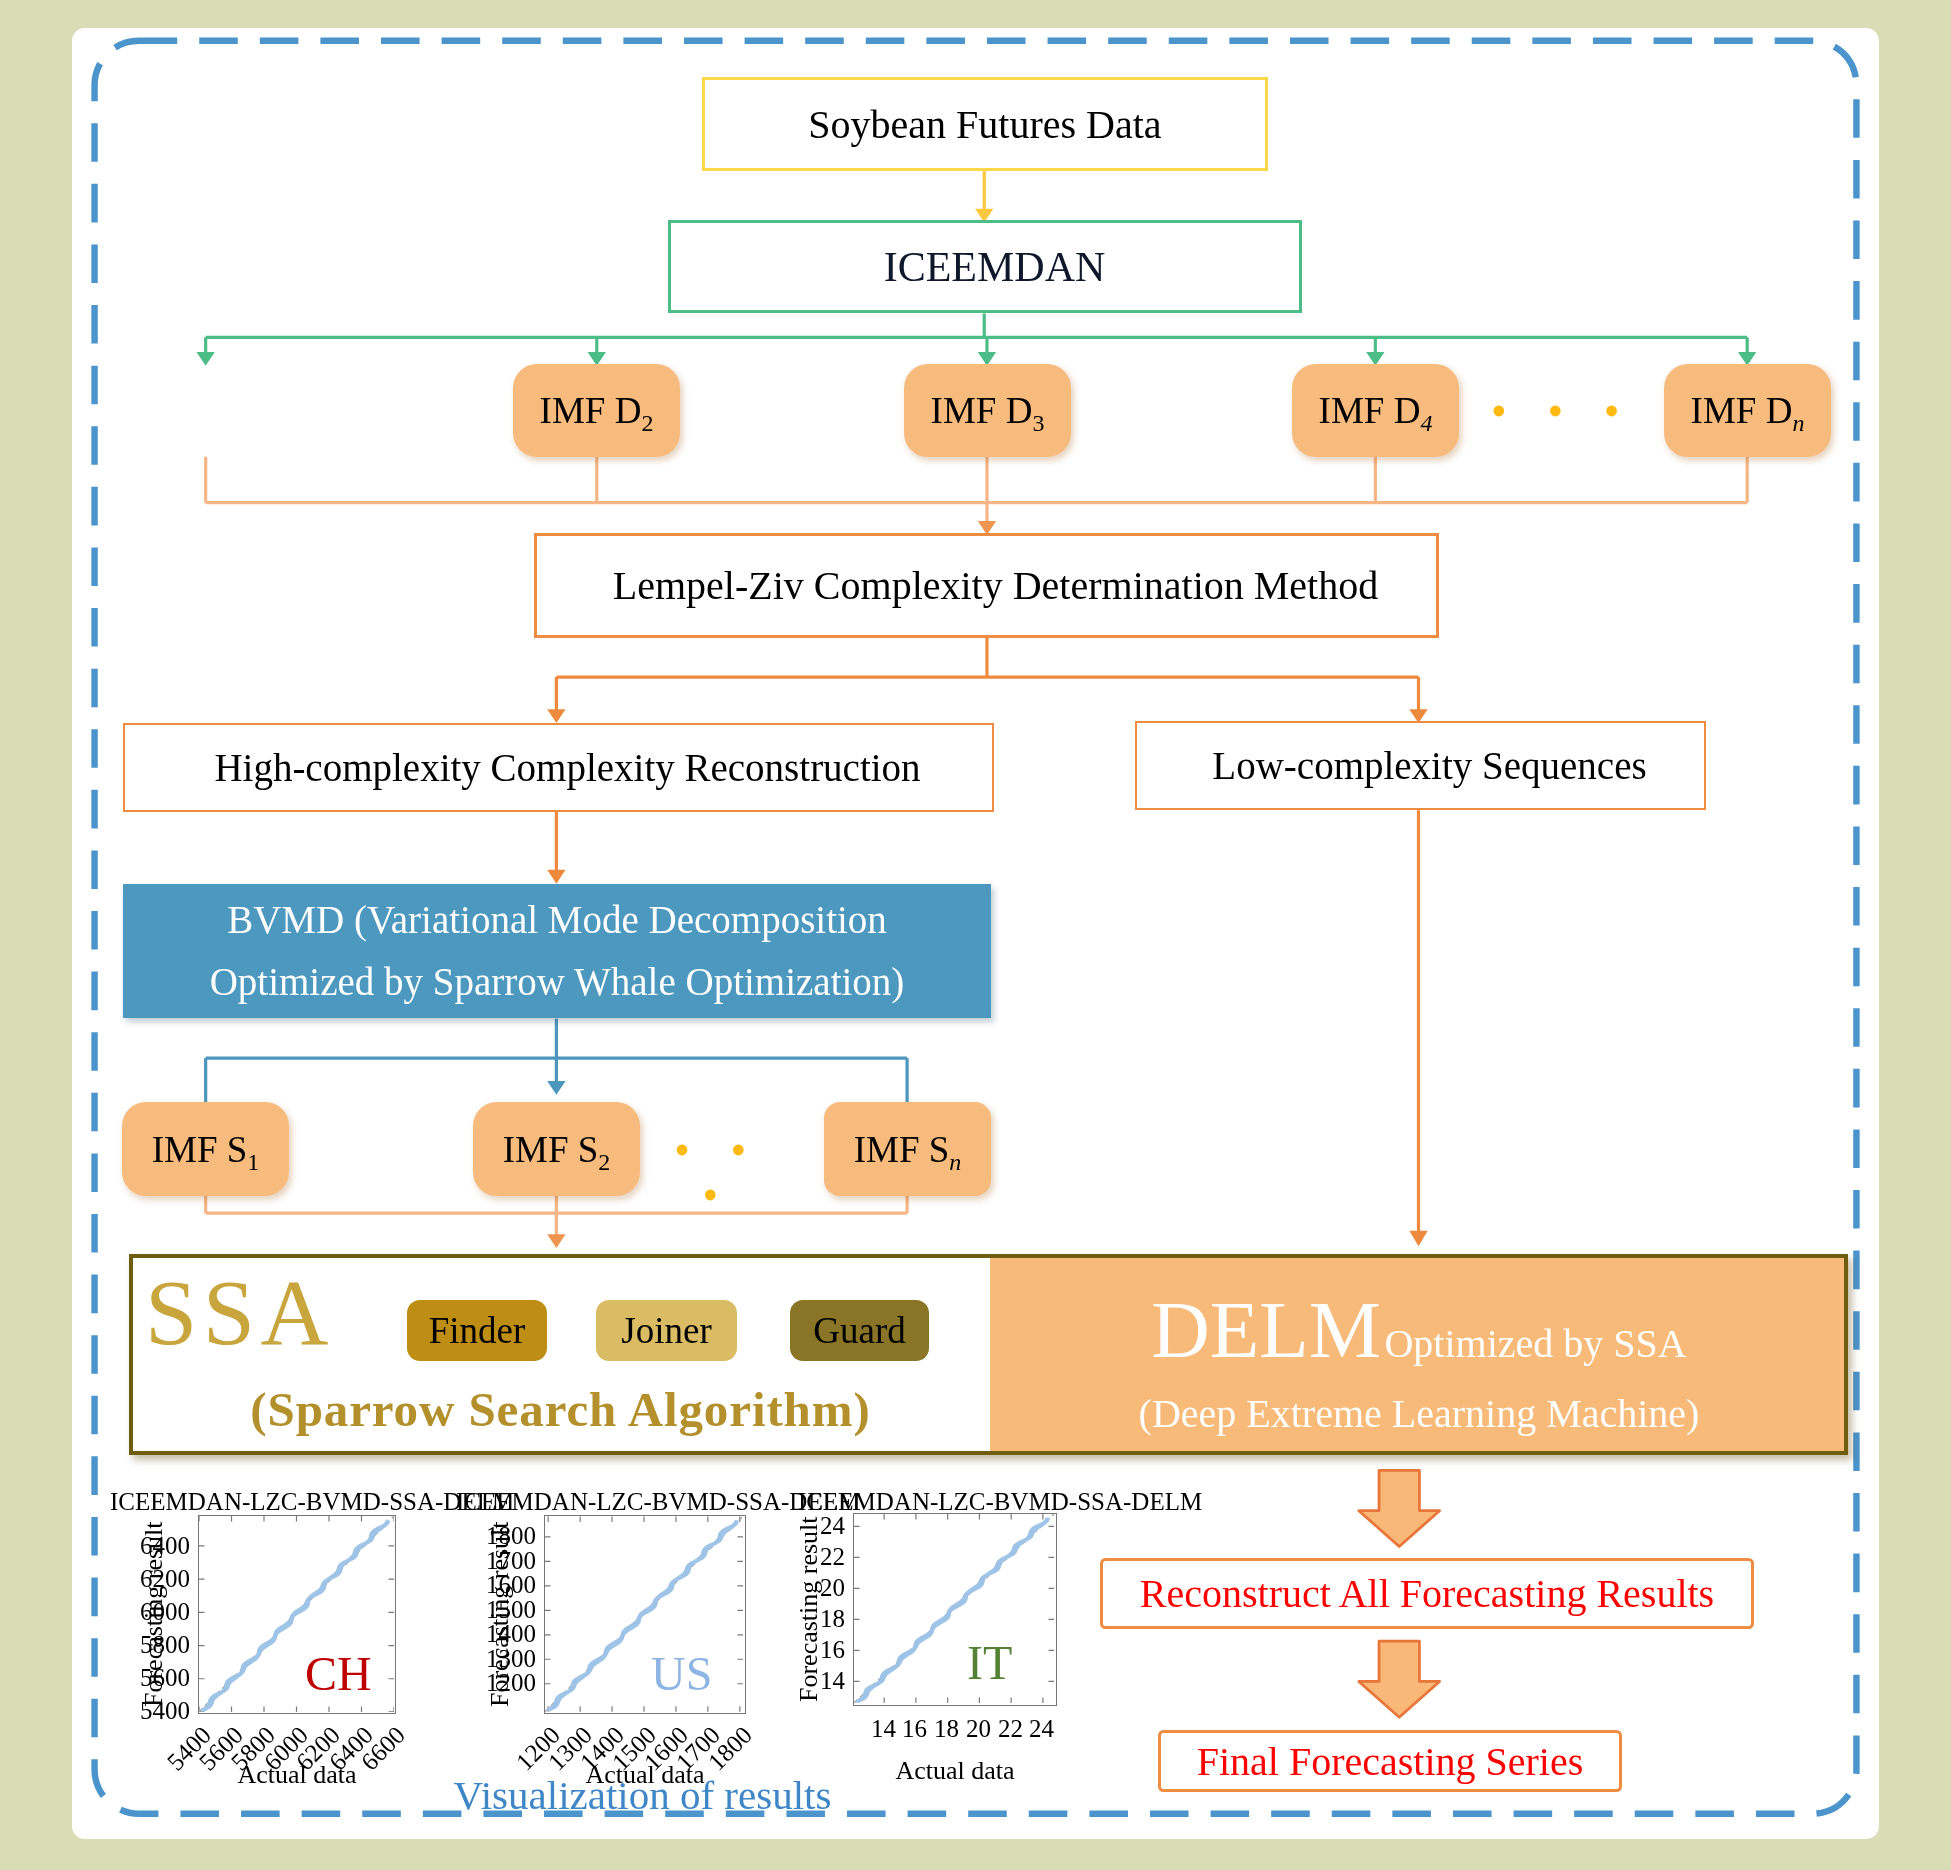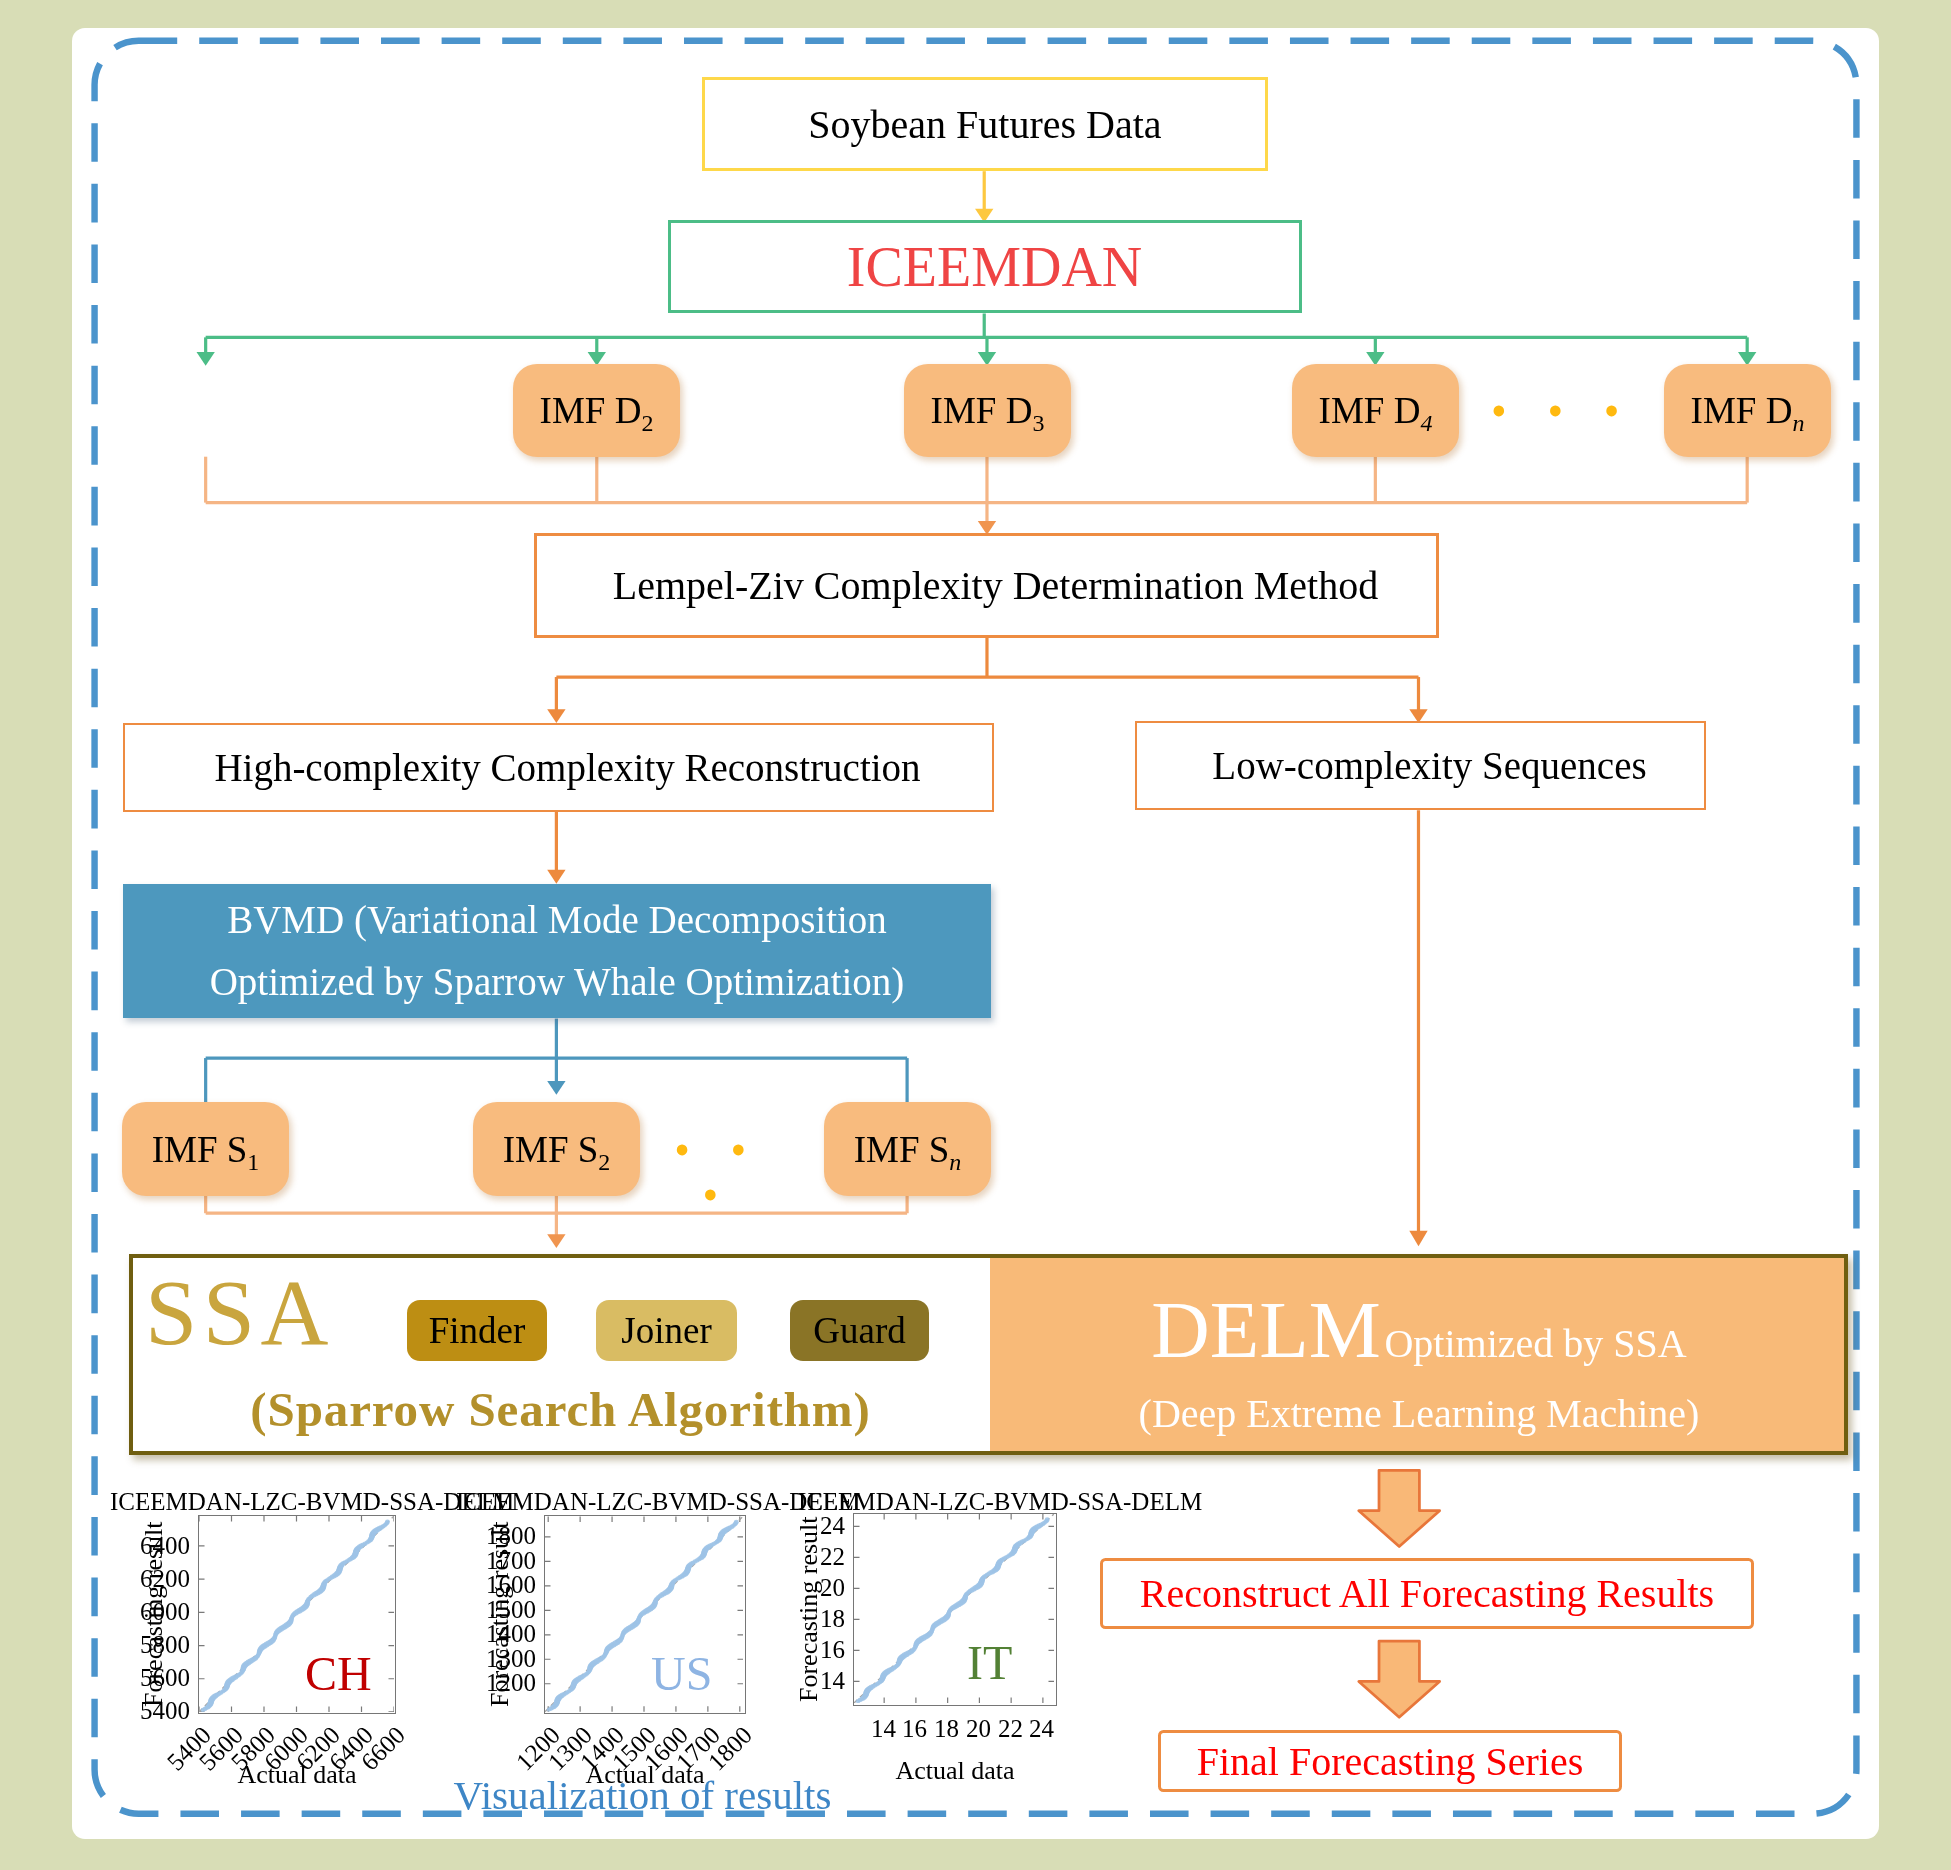--- a/index.html
+++ b/index.html
@@ -3,21 +3,21 @@
 <meta charset="utf-8">
 <style>
   html,body{margin:0;padding:0;background:#d8ddb6;}
   #canvas{position:relative;width:1951px;height:1871px;background:#d8ddb6;overflow:hidden;
           font-family:"Liberation Serif","DejaVu Serif",serif;}
   #panel{position:absolute;left:72px;top:27.5px;width:1807px;height:1811px;background:#ffffff;border-radius:13px;}
   #overlay{position:absolute;left:0;top:0;width:1951px;height:1871px;z-index:1;}
   .box{position:absolute;z-index:2;display:flex;align-items:center;justify-content:center;
        text-align:center;box-sizing:border-box;background:#fff;color:#000;}
   .ybox{border:3.7px solid #fed84a;font-size:40px;}
-  .gbox{border:3.7px solid #4cbd87;font-size:56px;color:#ef4444;padding-left:19px;}
+  .gbox{border:3.7px solid #4cbd87;font-size:42px;color:#0f172a;padding-left:19px;}
   .obox{border:3.7px solid #ee8c41;padding-left:18px;}
   .imf{background:#f8bb7e;border-radius:24px;font-size:37px;box-shadow:2.8px 3.7px 6.4px rgba(170,100,30,.28);}
   .imf sub{font-size:24px;line-height:0;}
   .sub-it{font-style:italic;}
   .dots{position:absolute;z-index:2;color:#ffb90f;font-size:39px;letter-spacing:16.5px;text-align:center;font-weight:bold;}
   .bvmd{background:#4d98be;color:#ffffff;font-size:39px;line-height:1.6;box-shadow:2.8px 3.7px 6.4px rgba(60,90,120,.3);}
   .bigbox{border:4.6px solid #6f5e10;background:#ffffff;box-shadow:3.7px 4.6px 7.3px rgba(90,70,10,.35);}
   .delmhalf{position:absolute;right:0;top:0;bottom:0;background:#f8ba78;}
   .ssa-big{position:absolute;z-index:3;font-weight:normal;font-size:94px;color:#c9a53e;letter-spacing:5.5px;line-height:1;}
   .gold-btn{position:absolute;z-index:3;display:flex;align-items:center;justify-content:center;
@@ -156,21 +156,21 @@
   <div class="box bvmd" style="left:123px;top:884px;width:868px;height:134px;">
     <span><span>BVMD (Variational Mode Decomposition</span><br><span>Optimized by Sparrow Whale Optimization)</span></span>
   </div>
 
   <div class="box imf" style="left:122px;top:1102px;width:167px;height:94px;">
     <span><span>IMF S</span><sub>1</sub></span>
   </div>
   <div class="box imf" style="left:473px;top:1102px;width:167px;height:94px;">
     <span><span>IMF S</span><sub>2</sub></span>
   </div>
-  <div class="box imf" style="left:824px;top:1102px;width:167px;height:94px;">
+  <div class="box imf" style="left:824px;top:1102px;width:167px;height:94px;border-radius:16px;">
     <span><span>IMF S</span><sub class="sub-it">n</sub></span>
   </div>
   <div class="dots" style="left:659px;top:1128px;width:119px;">• • •</div>
 
   <div class="box bigbox" style="left:129px;top:1254px;width:1719px;height:201px;">
     <div class="delmhalf" style="width:854px;"></div>
   </div>
   <div class="ssa-big" style="left:145px;top:1265px;">SSA</div>
   <div class="gold-btn" style="left:407px;top:1300px;width:140px;background:#bd8e13;">
     <span>Finder</span>

